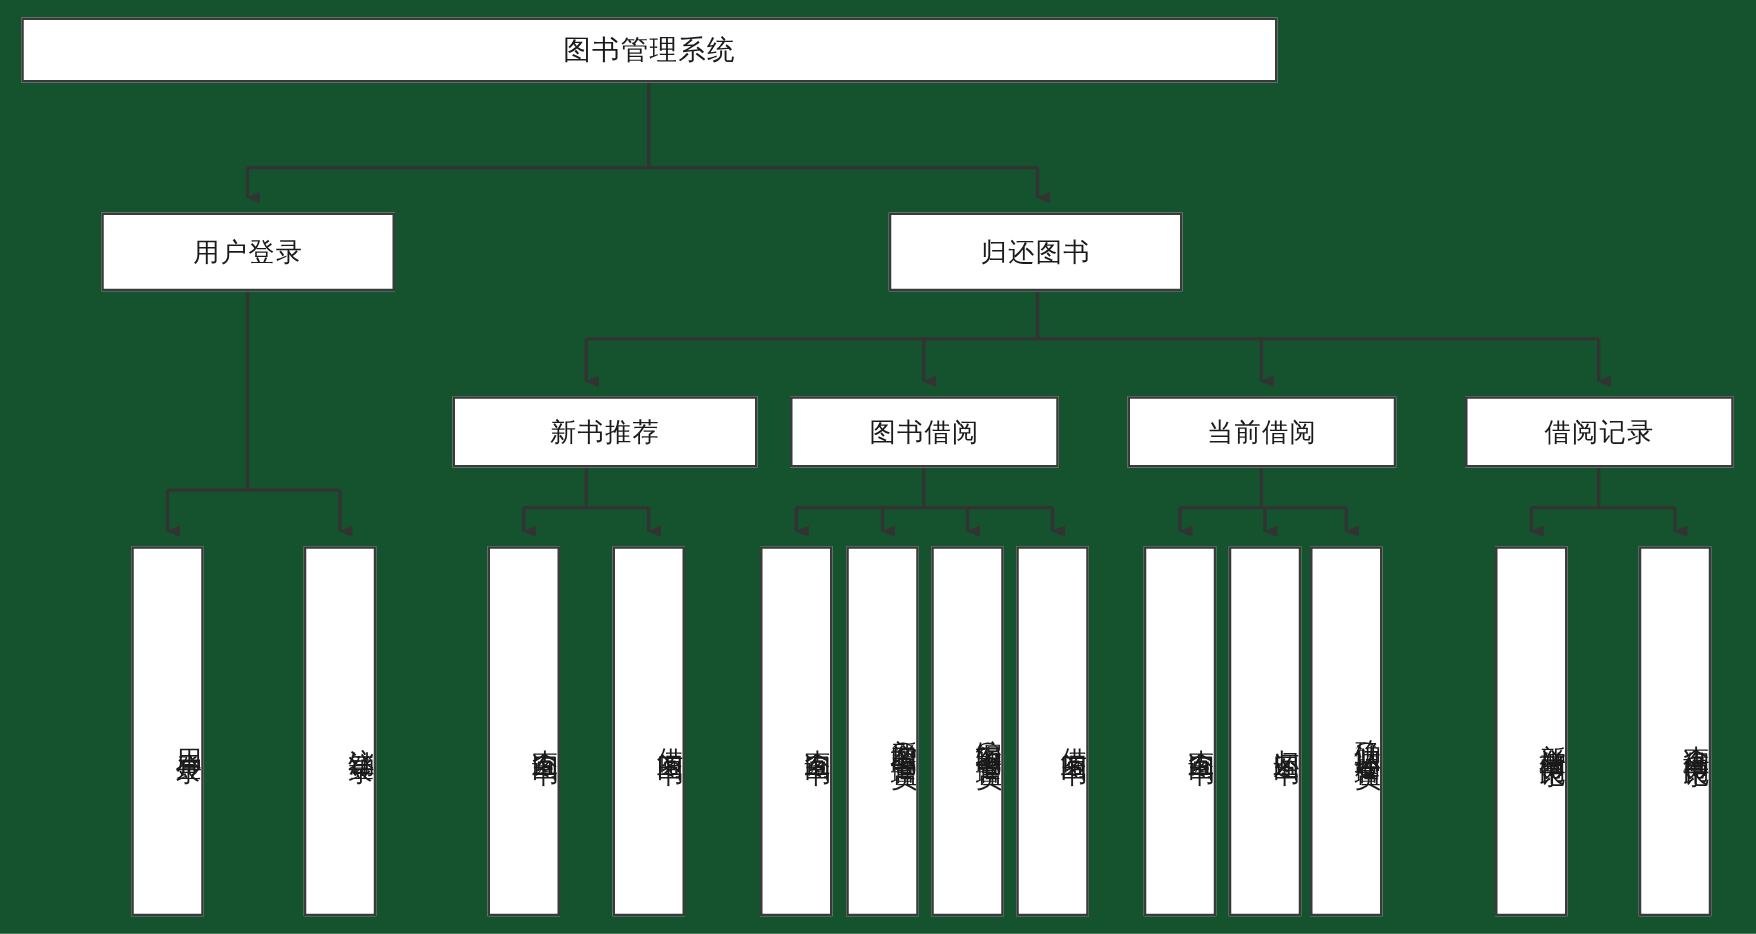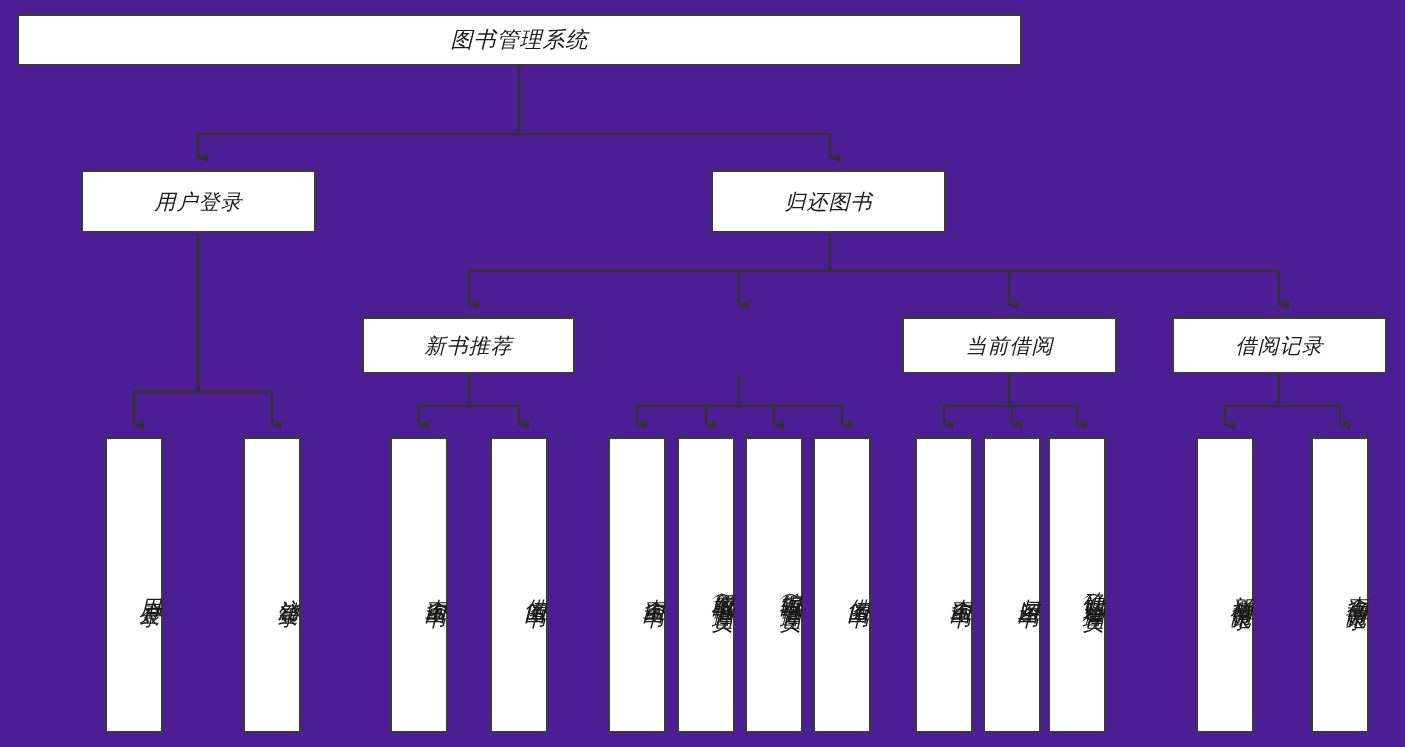--- a/index.html
+++ b/index.html
@@ -1,21 +1,21 @@
 <!DOCTYPE html>
 <html><head>
 <meta charset="utf-8">
 <style>
   html,body{margin:0;padding:0;background:#ffffff;}
   body{
     width:1405px;height:747px;
     font-family:"Liberation Sans","DejaVu Sans",sans-serif;
     overflow:hidden;
   }
-  #diagram-root{position:relative;width:1405px;height:747px;background:#4c1d95;font-style:italic;}
+  #diagram-root{position:relative;width:1405px;height:747px;background:#14532d;}
   svg.connectors{position:absolute;left:0;top:0;width:1405px;height:747px;}
   .node{
     position:absolute;
     box-sizing:border-box;
     background:#ffffff;
     border:2px solid #3a3a3a;
     display:flex;
     align-items:center;
     justify-content:center;
     color:#1a1a1a;
@@ -109,22 +109,25 @@
     <span>图书管理系统</span>
   </div>
 
   <div class="node horiz" style="left:81px;top:170px;width:235px;height:63px;">
     <span>用户登录</span>
   </div>
   <div class="node horiz" style="left:711px;top:170px;width:235px;height:63px;">
     <span>归还图书</span>
   </div>
 
-  <div class="node horiz" style="left:362px;top:317px;width:213px;height:57px;justify-content:center;">
+  <div class="node horiz" style="left:362px;top:317px;width:244px;height:57px;justify-content:center;">
     <span>新书推荐</span>
+  </div>
+  <div class="node horiz" style="left:632px;top:317px;width:215px;height:57px;">
+    <span>图书借阅</span>
   </div>
   <div class="node horiz" style="left:902px;top:317px;width:215px;height:57px;">
     <span>当前借阅</span>
   </div>
   <div class="node horiz" style="left:1172px;top:317px;width:215px;height:57px;">
     <span>借阅记录</span>
   </div>
 
   <div class="node vert" style="left:105px;top:437px;width:58px;height:296px;">
     <span>用户登录</span>

